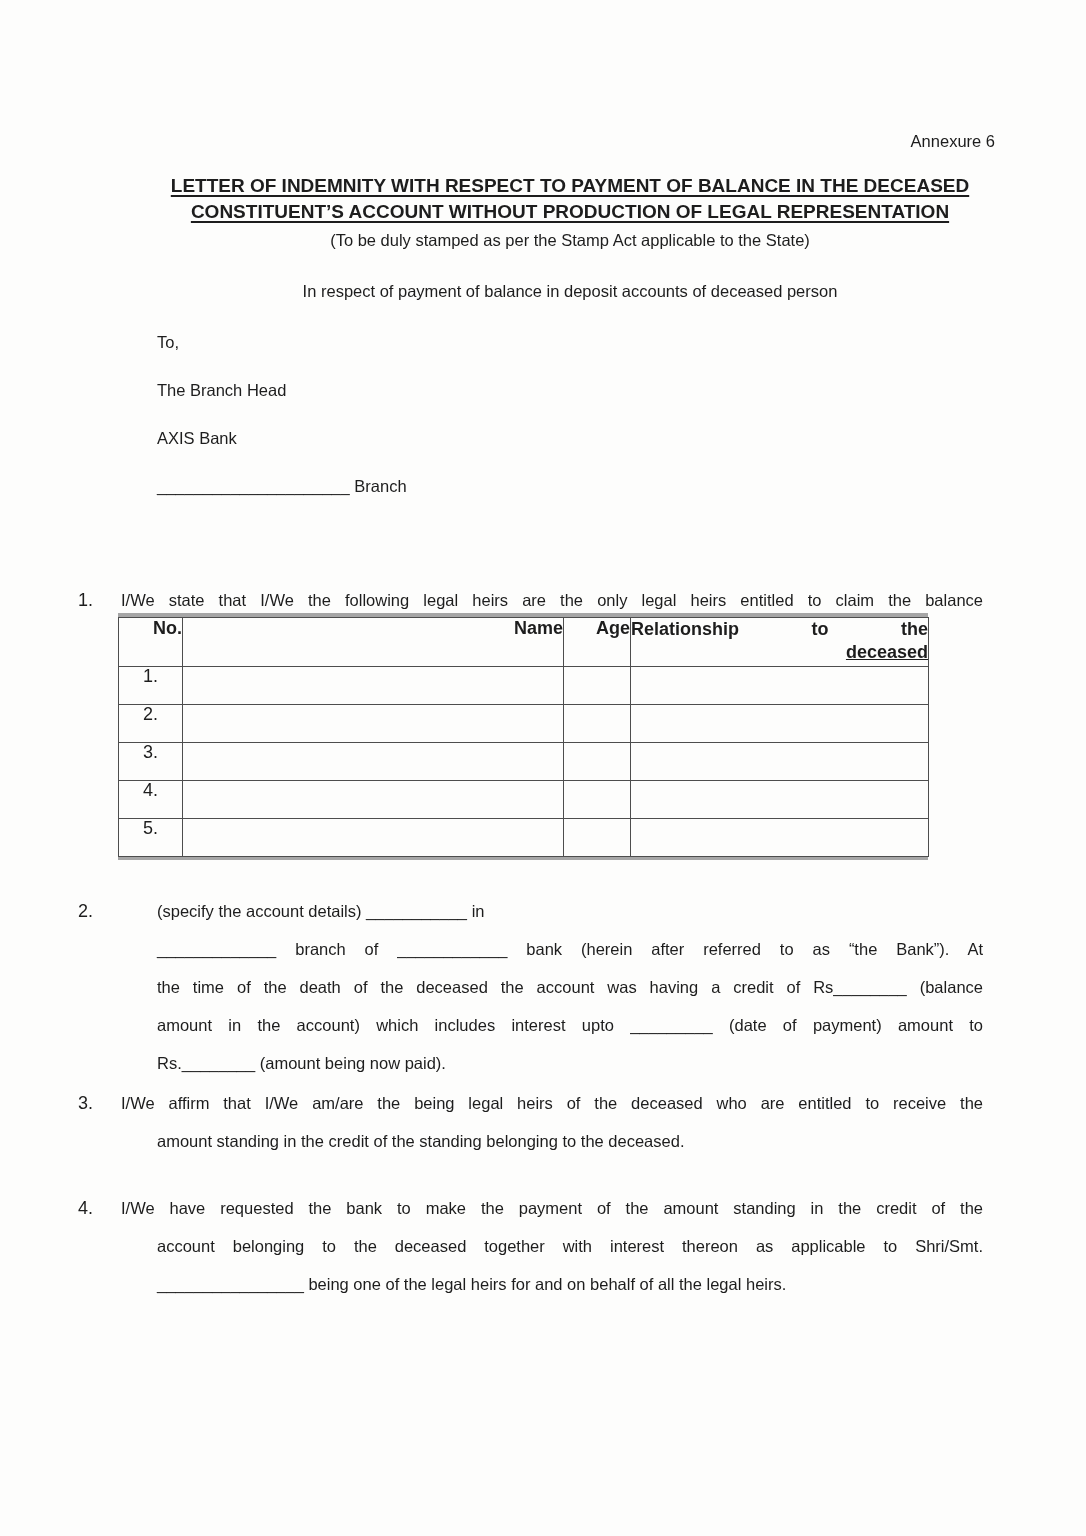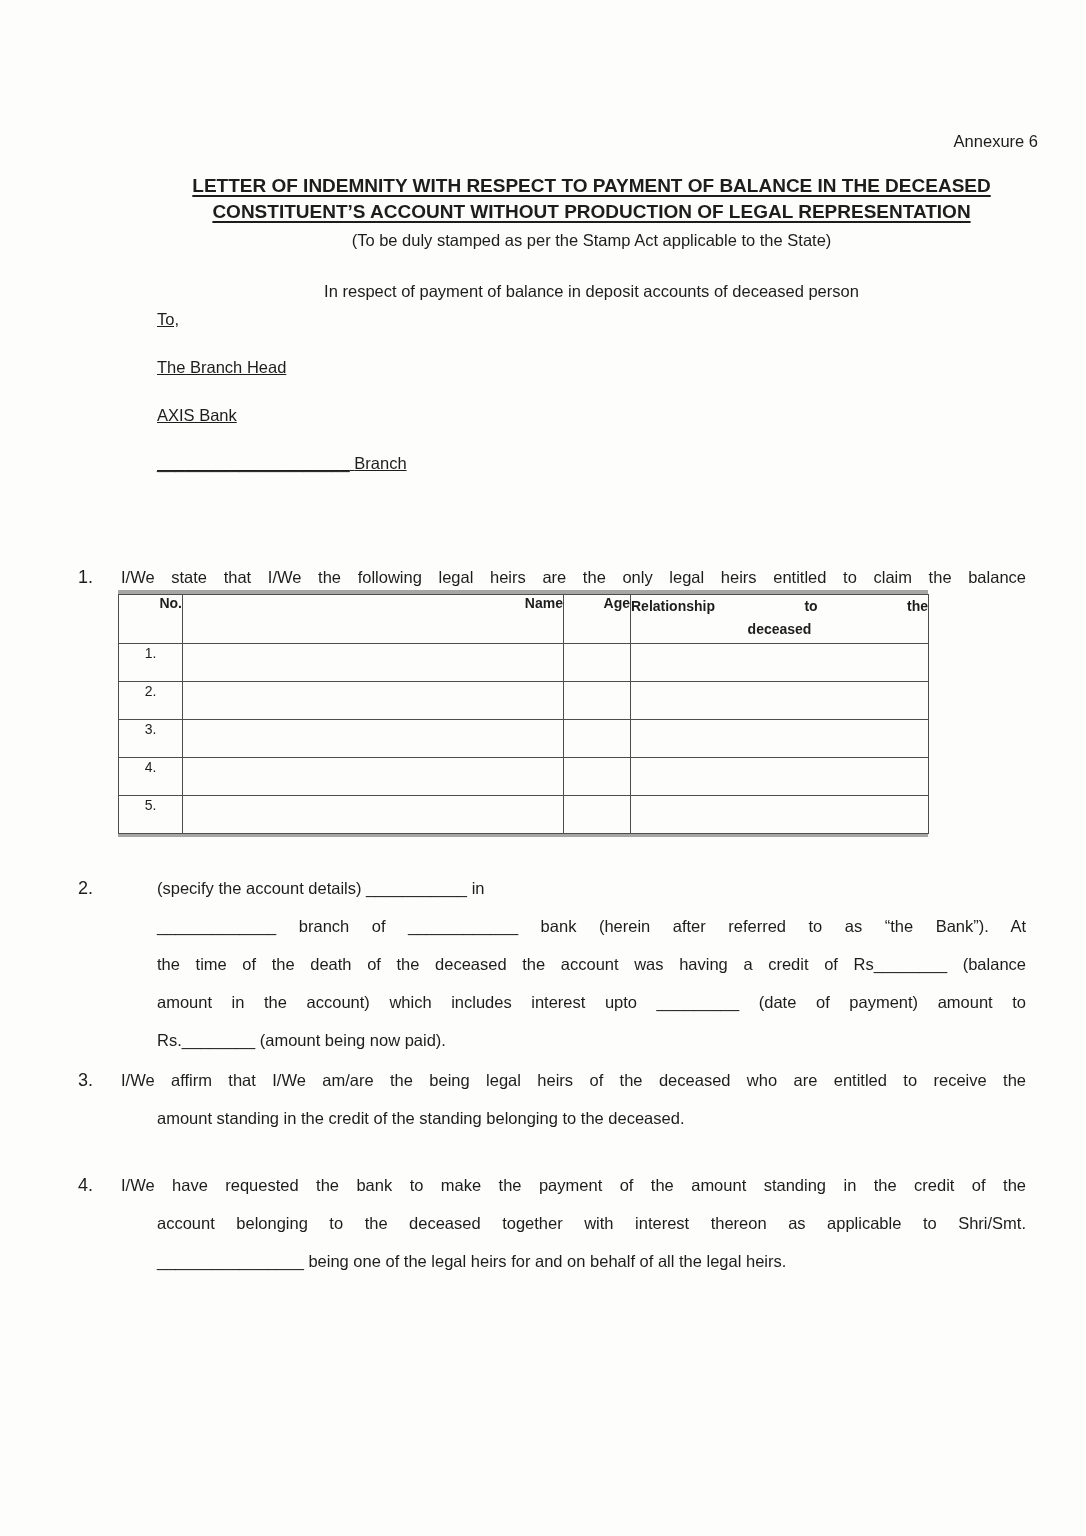--- a/index.html
+++ b/index.html
@@ -10,21 +10,21 @@
     color: #1d1d1d;
     font-family: "Liberation Sans", "DejaVu Sans", sans-serif;
     font-size: 16.5px;
     -webkit-font-smoothing: antialiased;
   }
   .page {
     position: relative;
     box-sizing: border-box;
     width: 1086px;
     height: 1536px;
-    padding: 131px 60px 0 157px;
+    padding: 131px 103px 0 157px;
     overflow: hidden;
   }
   .annexure {
     text-align: right;
     line-height: 20px;
     margin-right: -12px;
   }
   .title {
     margin: 22px 0 0 0;
     font-size: 19px;
@@ -34,21 +34,21 @@
     text-decoration: underline;
     text-decoration-thickness: 2px;
     text-underline-offset: 3px;
   }
   .center-note {
     text-align: center;
     line-height: 19px;
     margin-top: 6px;
   }
   .center-note.subject { margin-top: 32px; }
-  .addressee { margin-top: 9px; text-decoration: underline; }
+  .addressee { margin-top: 32px; }
   .addressee .aline { line-height: 19px; }
   .addressee .aline + .aline { margin-top: 29px; }
 
   .clause { position: relative; }
   .clause .cnum {
     position: absolute;
     left: -79px;
     top: 0;
     font-size: 18px;
     line-height: 38px;
@@ -75,35 +75,35 @@
     box-sizing: content-box;
   }
   table.heirs {
     width: 810px;
     border-collapse: collapse;
     table-layout: fixed;
   }
   table.heirs th, table.heirs td {
     border: 1.6px solid #4d4d4d;
     vertical-align: top;
-    font-size: 14px;
+    font-size: 18px;
     padding: 0;
   }
   table.heirs thead tr { height: 49px; }
   table.heirs tbody tr { height: 38px; }
   th.h-no   { text-align: right; padding: 3px 5px 0 0; font-weight: bold; }
   th.h-name { text-align: right;  padding: 3px 0 0 10px; font-weight: bold; }
   th.h-age  { text-align: right; padding: 3px 6px 0 0; font-weight: bold; }
   th.h-rel  { padding: 3px 10px 0 10px; font-weight: bold; }
   th.h-rel .rel-l1 {
     text-align: justify;
     text-align-last: justify;
     line-height: 23px;
   }
-  th.h-rel .rel-l2 { text-align: center; line-height: 23px; }
+  th.h-rel .rel-l2 { text-align: right; line-height: 23px; text-decoration: underline; }
   td.c-no { text-align: center; padding-top: 3px; line-height: 19px; }
 </style>
 </head>
 <body>
 
 <div class="page">
 
   <div class="annexure">Annexure 6</div>
 
   <h1 class="title"><span>LETTER OF INDEMNITY WITH RESPECT TO PAYMENT OF BALANCE IN THE DECEASED</span><br><span>CONSTITUENT’S ACCOUNT WITHOUT PRODUCTION OF LEGAL REPRESENTATION</span></h1>

